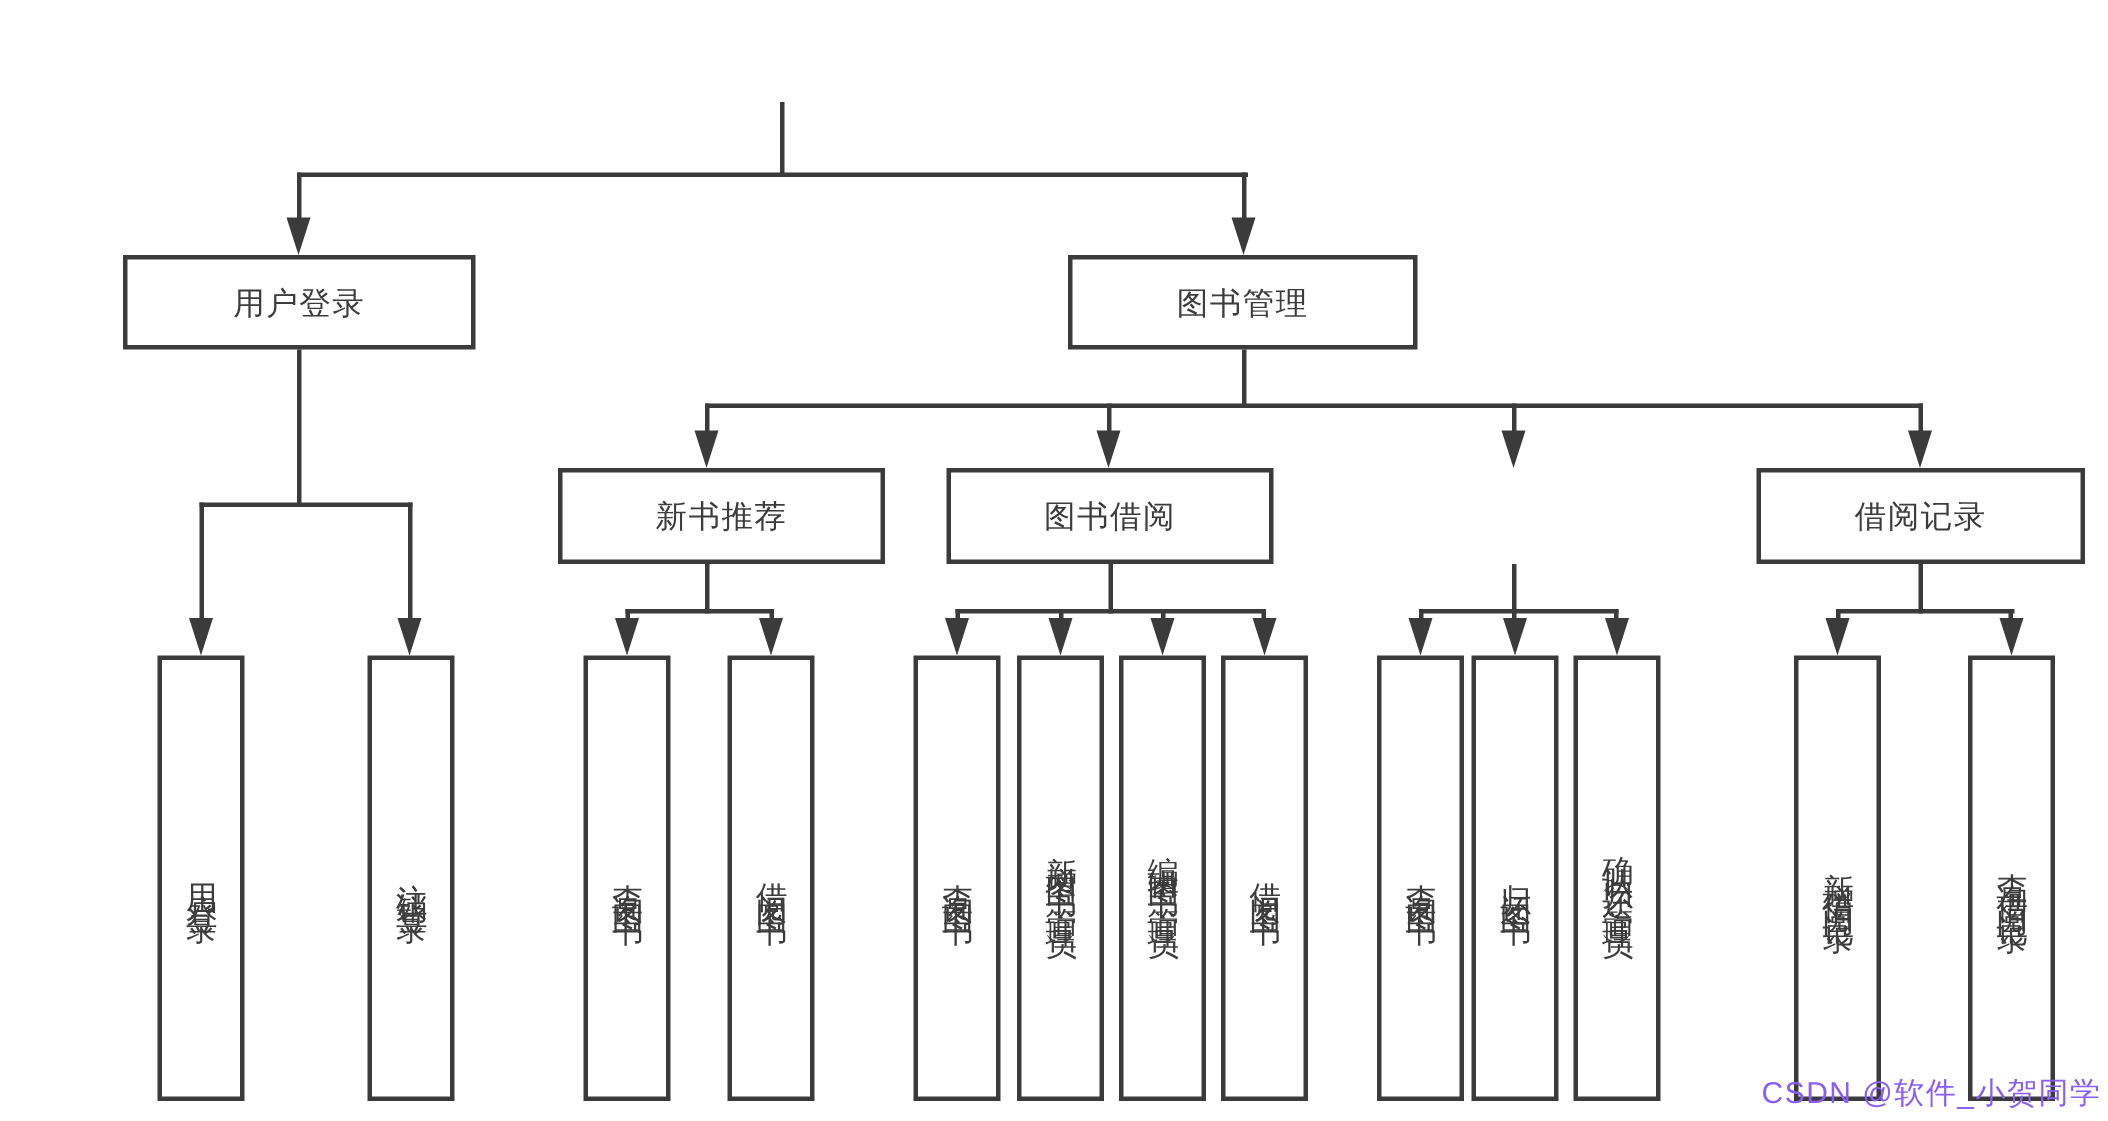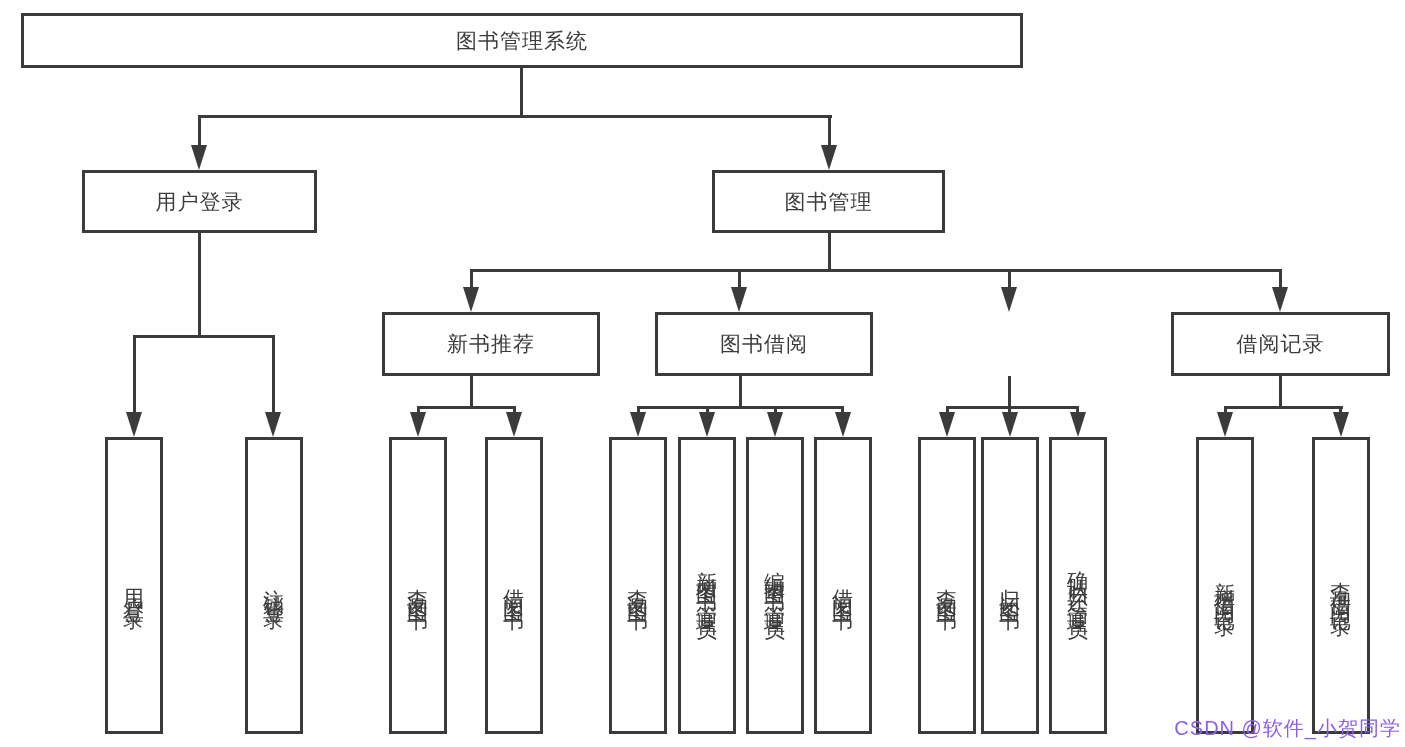--- a/index.html
+++ b/index.html
@@ -54,23 +54,20 @@
     color: #8b5cf6;
     white-space: nowrap;
     z-index: 5;
   }
 </style>
 </head>
 <body>
 
 <div id="canvas">
 
-  <div class="node hnode" style="left:21px; top:13px; width:1002px; height:55px;">
-    <span>图书管理系统</span>
-  </div>
 
   <div class="line" style="left:520px; top:68px; width:3px; height:49px;"></div>
   <div class="line" style="left:198px; top:115px; width:634px; height:3px;"></div>
   <div class="line" style="left:198px; top:115px; width:3px; height:33px;"></div>
   <div class="line" style="left:828px; top:115px; width:3px; height:33px;"></div>
   <div class="arrow" style="left:191px; top:145px;"></div>
   <div class="arrow" style="left:821px; top:145px;"></div>
 
   <div class="node hnode" style="left:82px; top:170px; width:235px; height:63px;">
     <span>用户登录</span>
@@ -90,24 +87,24 @@
   <div class="line" style="left:470px; top:269px; width:812px; height:3px;"></div>
   <div class="line" style="left:470px; top:269px; width:3px; height:21px;"></div>
   <div class="line" style="left:738px; top:269px; width:3px; height:21px;"></div>
   <div class="line" style="left:1008px; top:269px; width:3px; height:21px;"></div>
   <div class="line" style="left:1279px; top:269px; width:3px; height:21px;"></div>
   <div class="arrow" style="left:463px; top:287px;"></div>
   <div class="arrow" style="left:731px; top:287px;"></div>
   <div class="arrow" style="left:1001px; top:287px;"></div>
   <div class="arrow" style="left:1272px; top:287px;"></div>
 
-  <div class="node hnode" style="left:382px; top:312px; width:218px; height:64px;">
+  <div class="node hnode" style="left:372px; top:312px; width:218px; height:64px;">
     <span>新书推荐</span>
   </div>
-  <div class="node hnode" style="left:631px; top:312px; width:218px; height:64px;margin-left:24px;">
+  <div class="node hnode" style="left:631px; top:312px; width:218px; height:64px;">
     <span>图书借阅</span>
   </div>
   <div class="node hnode" style="left:1171px; top:312px; width:219px; height:64px;">
     <span>借阅记录</span>
   </div>
 
   <div class="line" style="left:470px; top:376px; width:3px; height:33px;"></div>
   <div class="line" style="left:417px; top:406px; width:99px; height:3px;"></div>
   <div class="line" style="left:417px; top:406px; width:3px; height:9px;"></div>
   <div class="line" style="left:513px; top:406px; width:3px; height:9px;"></div>

